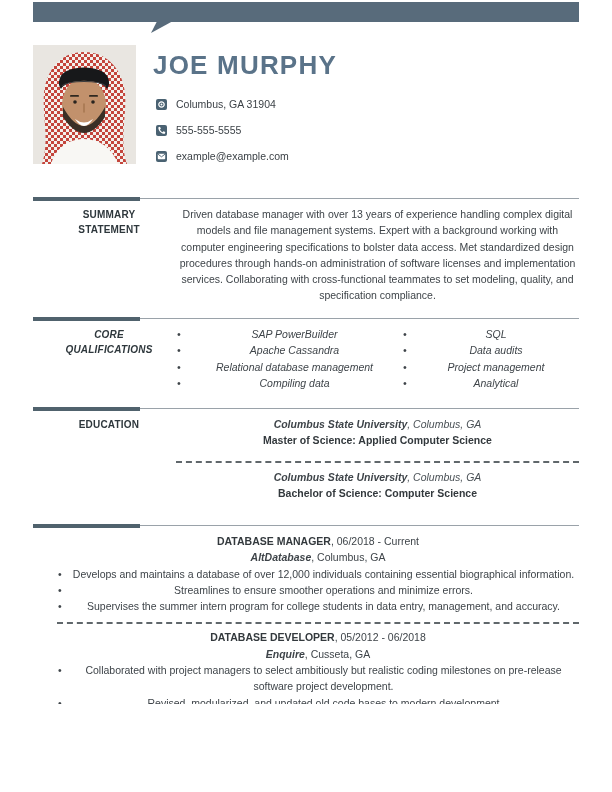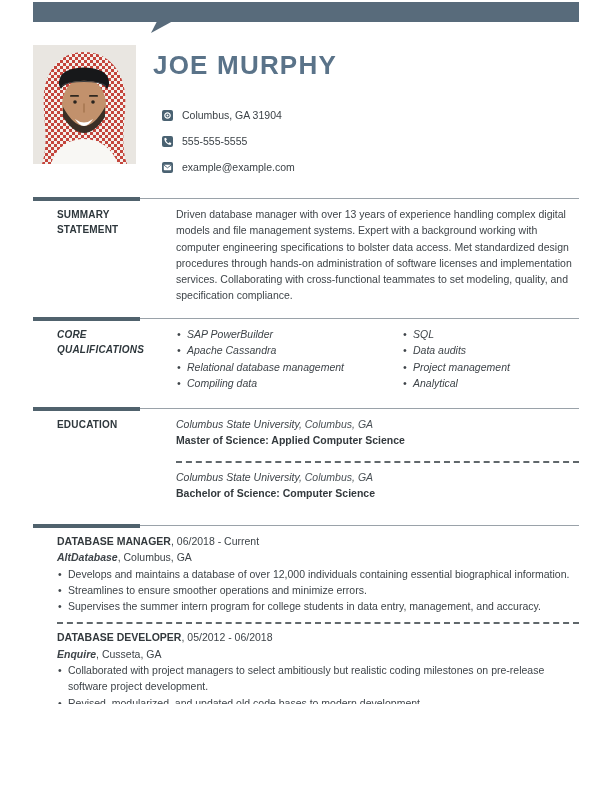--- a/index.html
+++ b/index.html
@@ -2,32 +2,33 @@
 <html><head>
 <meta charset="utf-8">
 <style>
   html,body{margin:0;padding:0;background:#ffffff;}
   .page{
     position:relative;
     width:612px;height:704px;
     background:#ffffff;
     font-family:"Liberation Sans",sans-serif;
     overflow:hidden;
+    text-align:center;
   }
   
   .topbar{position:absolute;left:33px;top:2px;width:546px;height:20px;background:#586b7b;}
   .bar-tail{position:absolute;left:151px;top:21px;width:22px;height:12px;background:#586b7b;
     clip-path:polygon(28% 0,100% 0,0 100%);}
   
   .photo{position:absolute;left:33px;top:45px;width:103px;height:119px;overflow:hidden;}
   .photo svg{display:block;}
   
   .name{position:absolute;left:153px;top:52px;
     font-size:26px;font-weight:bold;letter-spacing:1.2px;color:#5a7389;line-height:1;}
-  .contact{position:absolute;left:162px;top:98px;margin-top:11px;}
+  .contact{position:absolute;left:156px;top:98px;}
   .contact-row{display:flex;align-items:center;margin-bottom:14px;height:12px;}
   .cicon{width:11px;height:11px;border-radius:2px;background:#4a6272;flex:none;
     display:flex;align-items:center;justify-content:center;margin-right:9px;}
   .cicon svg{display:block;}
   .ctext{font-size:10.5px;color:#3c4247;line-height:12px;}
   
   .sec{position:absolute;left:33px;width:546px;}
   .rule{position:relative;height:4px;}
   .rule .thin{position:absolute;left:0;right:0;top:1px;height:1.4px;background:#9aa2a9;}
   .rule .thick{position:absolute;left:0;top:0;width:107px;height:3.6px;background:#50626d;}
@@ -38,21 +39,21 @@
   
   .summary-text{margin:0;}
   
   .cols{display:flex;}
   .col1{width:226px;flex:none;}
   .col2{flex:1;}
   ul.blist{list-style:none;margin:0;padding:0;}
   ul.blist li{position:relative;padding-left:11px;}
   ul.blist li::before{content:"\2022";position:absolute;left:1px;top:0;color:#3e4449;}
   
-  .school{font-weight:normal;font-style:italic;}
+  .school{font-weight:bold;font-style:italic;}
   .school-loc{font-style:italic;color:#4a5156;}
   .degree{font-weight:bold;color:#33393d;}
   .dashed{border:none;border-top:2px dashed #60676b;margin:12px 0 6px 0;}
   .dashed.work{margin:8px 0 5px 0;}
   
   .job-title{font-weight:bold;color:#33393d;}
   .job-dates{color:#3e4449;}
   .company{font-weight:bold;font-style:italic;}
   .company-loc{color:#3e4449;}
 </style>

